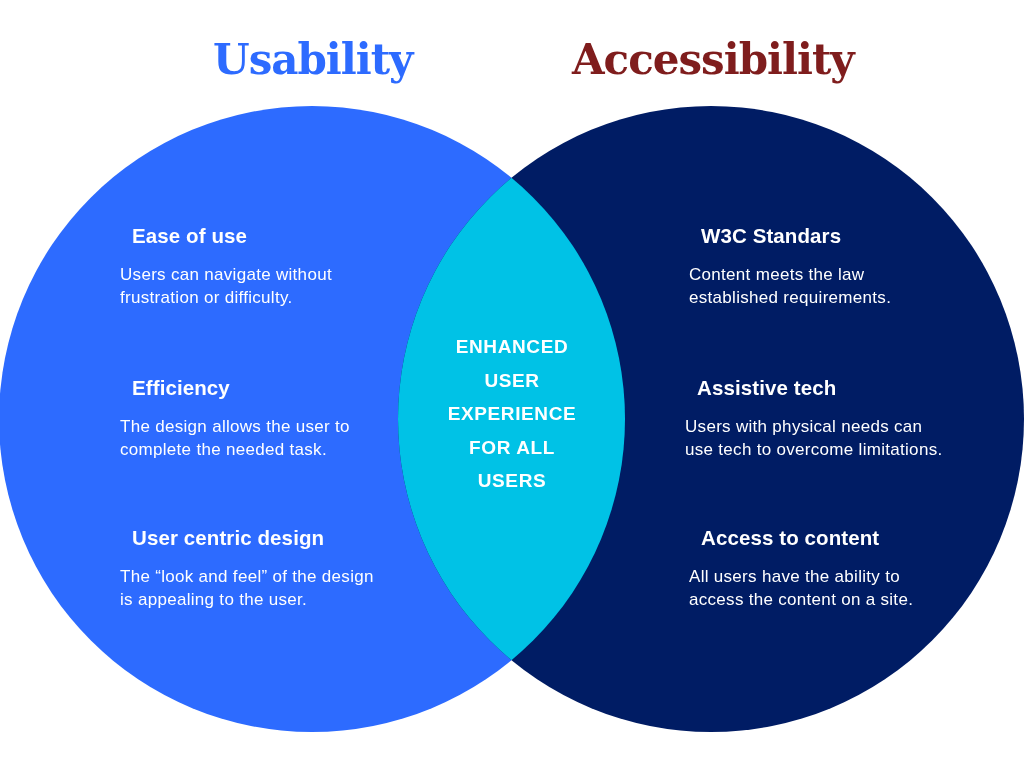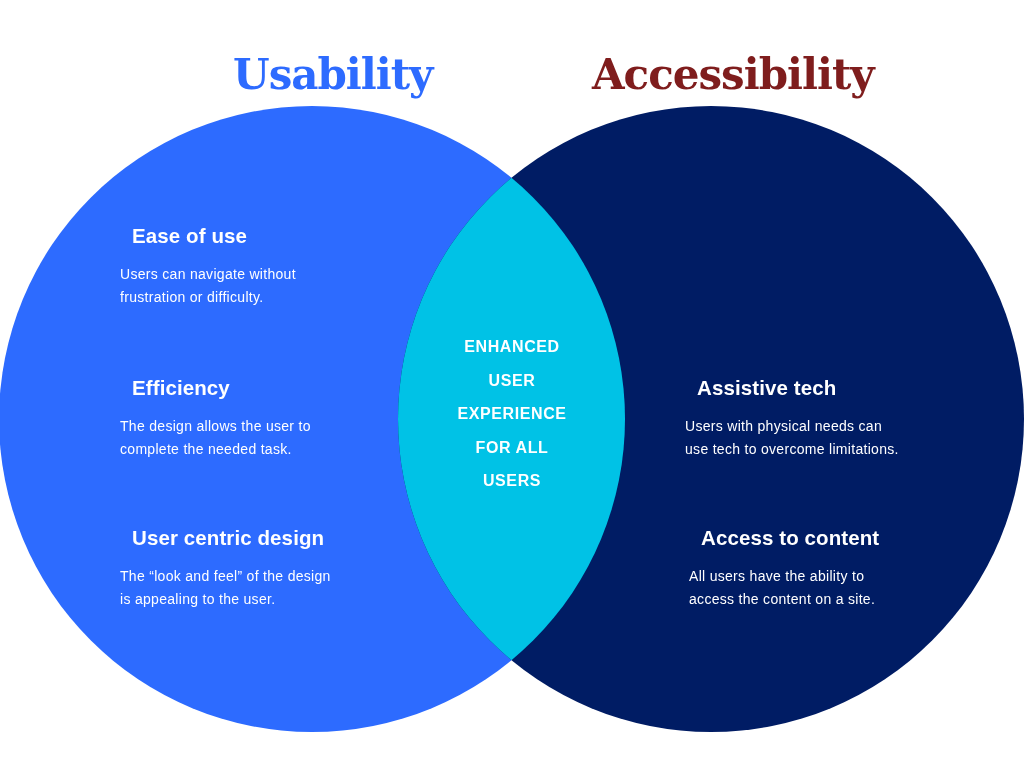--- a/index.html
+++ b/index.html
@@ -15,28 +15,27 @@
       width: 1024px;
       height: 768px;
     }
     .venn-svg {
       position: absolute;
       left: 0;
       top: 0;
     }
     .set-title {
       position: absolute;
-      top: 45px;
+      top: 30px;
       font-family: "DejaVu Serif", "Liberation Serif", serif;
       font-weight: bold;
       font-size: 42px;
       letter-spacing: -1px;
       line-height: 60px;
       white-space: nowrap;
-      margin-left: 20px;
     }
     .title-left {
       left: 213px;
       color: #2D6BFF;
     }
     .title-right {
       left: 572px;
       color: #7f1d1d;
     }
     .item {
@@ -45,36 +44,36 @@
       font-family: "Liberation Sans", "DejaVu Sans", sans-serif;
     }
     .item-heading {
       font-weight: bold;
       font-size: 20.5px;
       line-height: 26px;
       margin: 12px;
       letter-spacing: 0.1px;
     }
     .item-desc {
-      font-size: 14px;
+      font-size: 17px;
       line-height: 23px;
       margin-top: 14px;
       width: 280px;
       letter-spacing: 0.3px;
     }
     .center-label {
       position: absolute;
       left: 412px;
       top: 330px;
       width: 200px;
       text-align: center;
       color: #ffffff;
       font-family: "Liberation Sans", "DejaVu Sans", sans-serif;
       font-weight: bold;
-      font-size: 16px;
+      font-size: 19px;
       line-height: 33.5px;
       letter-spacing: 0.6px;
     }
   </style>
 </head>
 <body>
 
 <div class="stage">
 
   <svg class="venn-svg" width="1024" height="768" viewBox="0 0 1024 768">
@@ -108,20 +107,27 @@
   </div>
 
   <div class="item" style="left:120px; top:513px;">
     <div class="item-heading">User centric design</div>
     <div class="item-desc">
       <div>The “look and feel” of the design</div>
       <div>is appealing to the user.</div>
     </div>
   </div>
 
+  <div class="item" style="left:689px; top:211px;">
+    <div class="item-heading">W3C Standars</div>
+    <div class="item-desc">
+      <div>Content meets the law</div>
+      <div>established requirements.</div>
+    </div>
+  </div>
 
   <div class="item" style="left:685px; top:363px;">
     <div class="item-heading">Assistive tech</div>
     <div class="item-desc">
       <div>Users with physical needs can</div>
       <div>use tech to overcome limitations.</div>
     </div>
   </div>
 
   <div class="item" style="left:689px; top:513px;">

